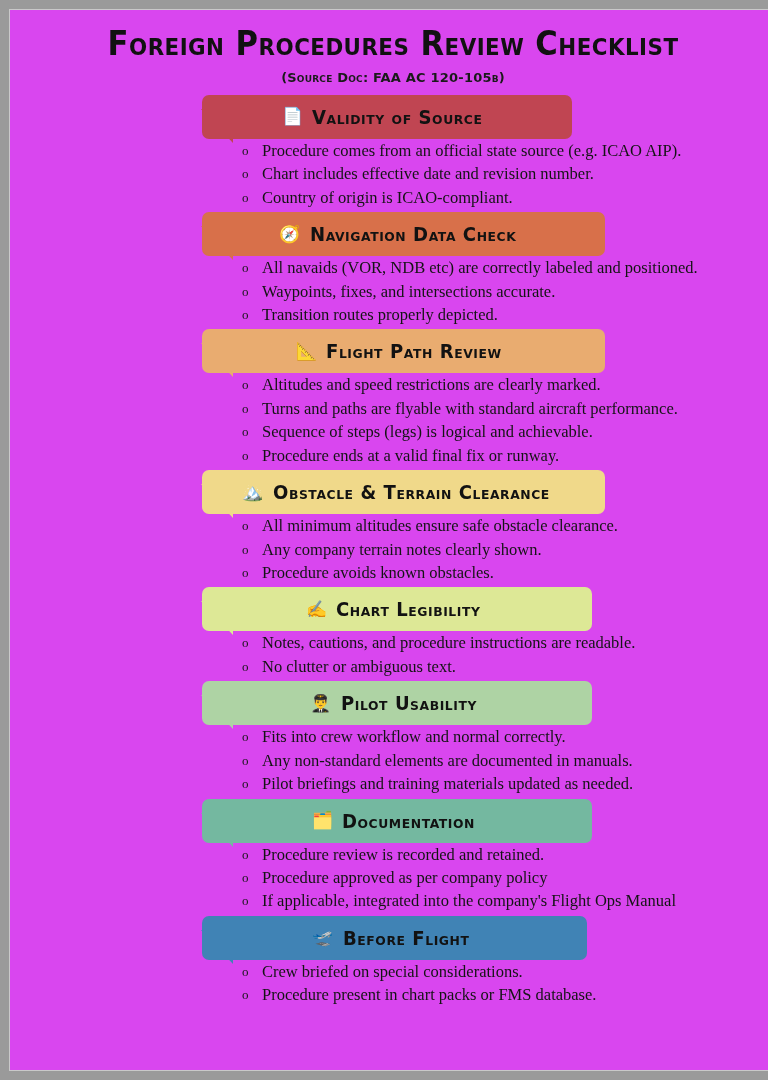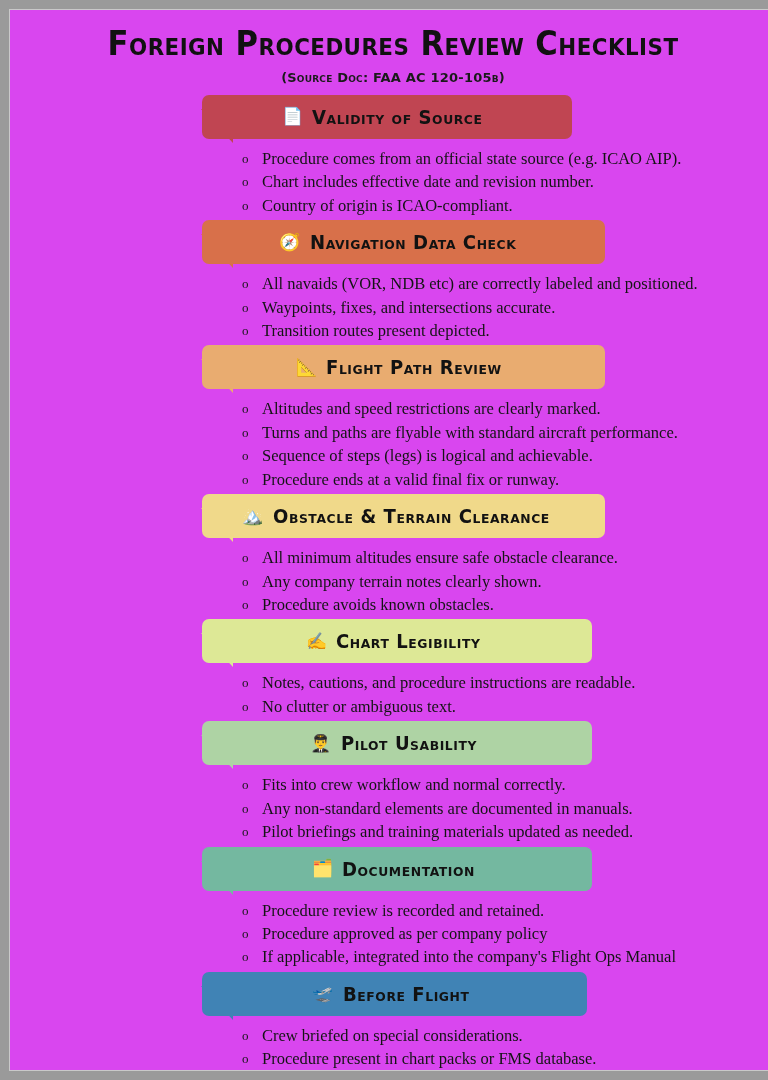--- a/index.html
+++ b/index.html
@@ -113,21 +113,20 @@
     font-variant: small-caps;
     color: #121212;
     letter-spacing: 0.6px;
     transform: scaleX(0.95);
     transform-origin: left center;
   }
 
   
   .bullets {
     list-style: none;
-    margin-top: 8px;
     margin-left: 222px;
   }
 
   .bullets li {
     position: relative;
     font-family: "Liberation Serif", "DejaVu Serif", serif;
     font-size: 16.5px;
     line-height: 1.42;
     color: #141414;
     padding-left: 20px;
@@ -176,21 +175,21 @@
           <div class="banner" style="background: rgb(216, 112, 74); width: 403px;">
             <div class="banner-inner">
               <span class="banner-icon">🧭</span>
               <span class="banner-title">Navigation Data Check</span>
             </div>
           </div>
         </div>
         <ul class="bullets">
           <li>All navaids (VOR, NDB etc) are correctly labeled and positioned.</li>
           <li>Waypoints, fixes, and intersections accurate.</li>
-          <li>Transition routes present depicted.</li>
+          <li>Transition routes properly depicted.</li>
         </ul>
       </div>
       <div class="section">
         <div class="banner-wrap">
           <div class="tail" style="border-top: 34px solid rgb(233, 172, 112); border-left: 32px solid transparent;"></div>
           <div class="banner" style="background: rgb(233, 172, 112); width: 403px;">
             <div class="banner-inner">
               <span class="banner-icon">📐</span>
               <span class="banner-title">Flight Path Review</span>
             </div>

